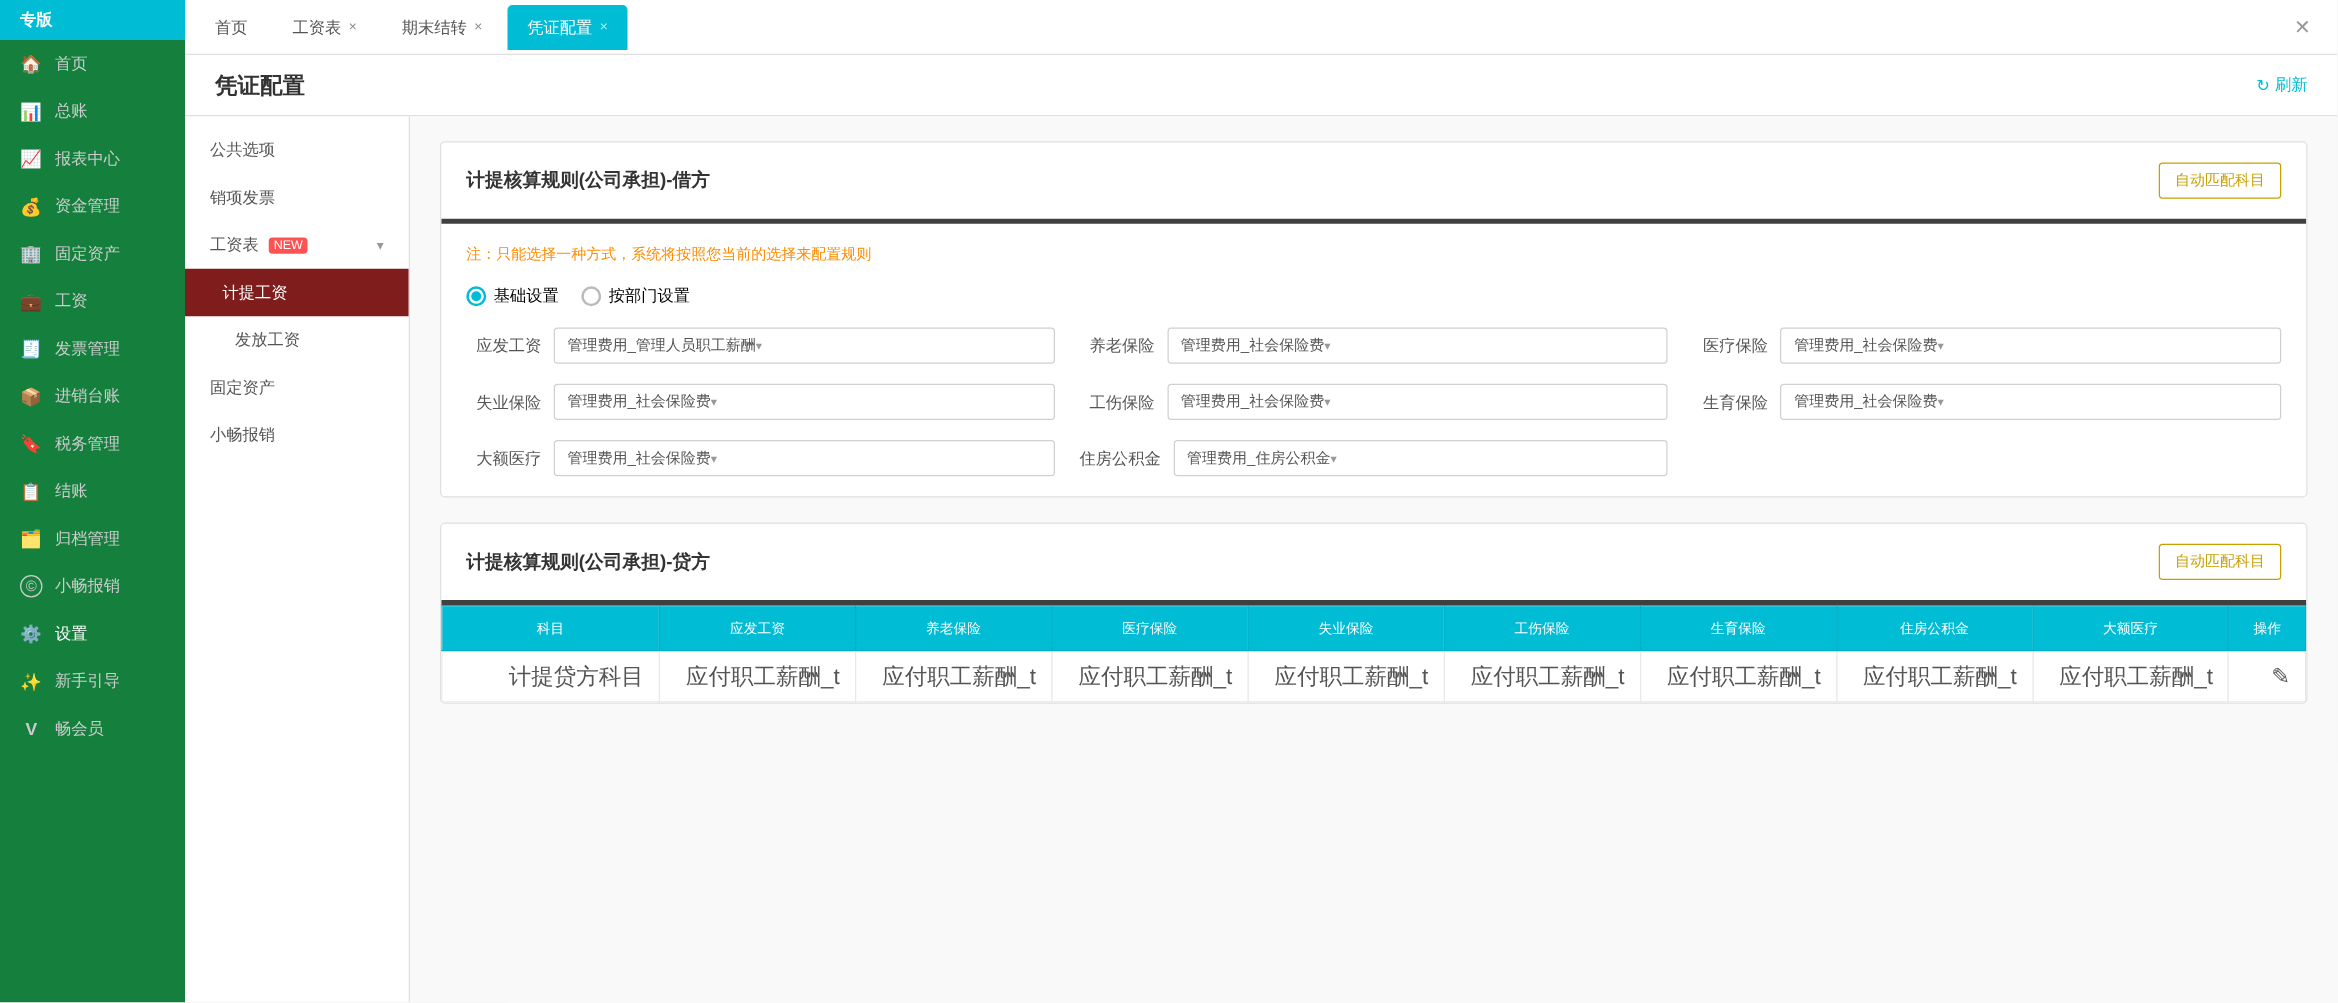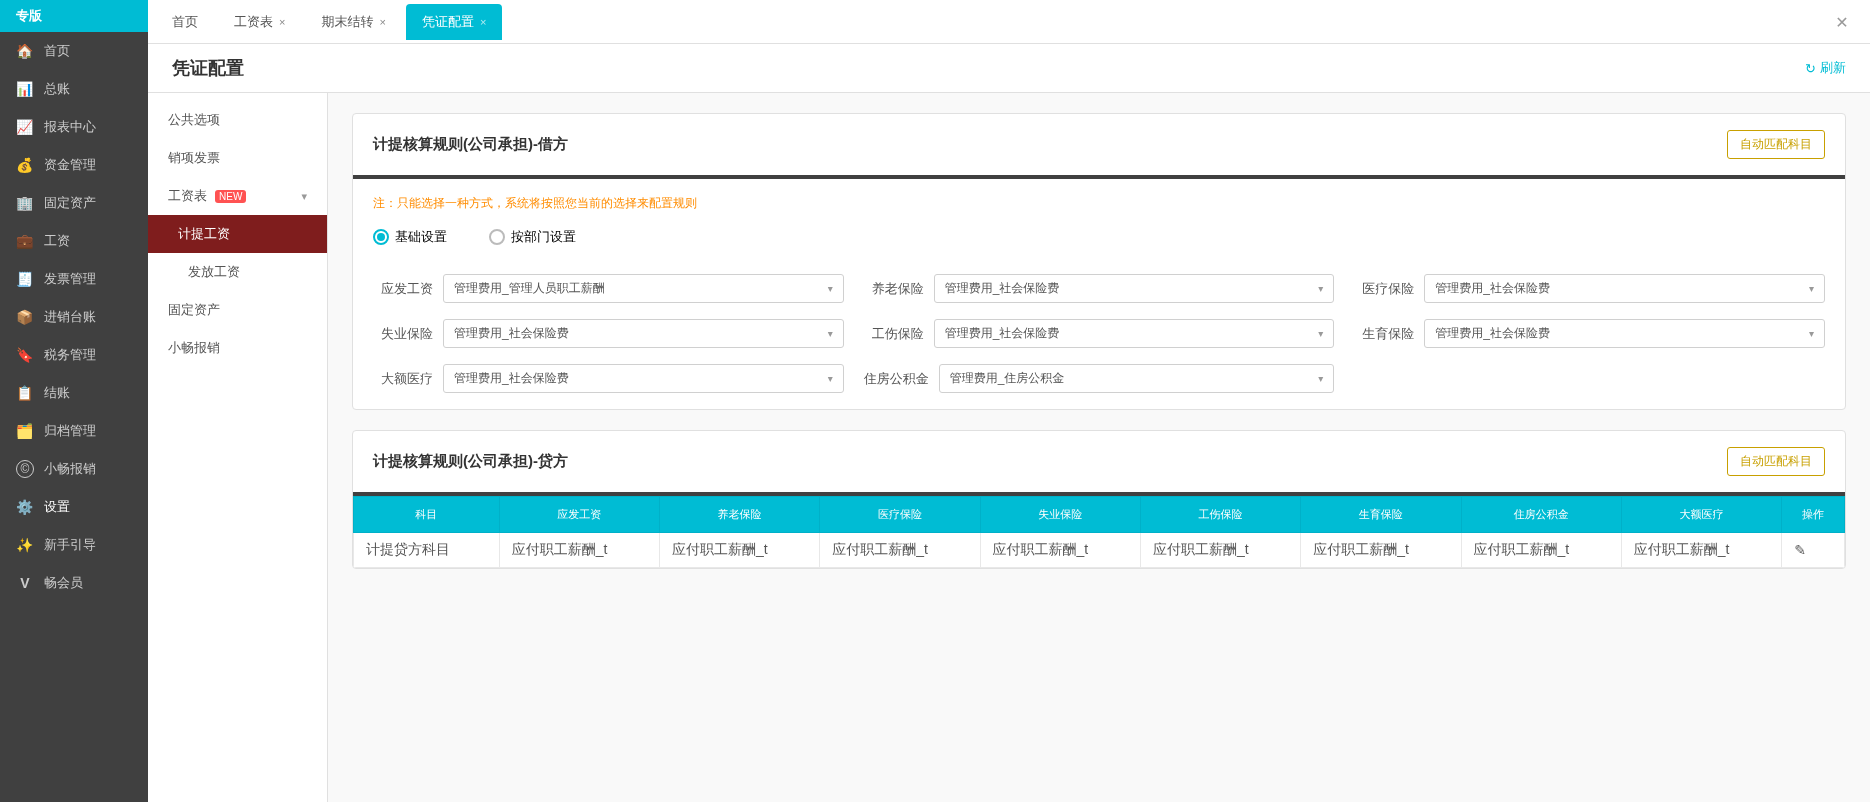--- a/index.html
+++ b/index.html
@@ -1,21 +1,21 @@
 <!DOCTYPE html>
 <html><head>
   <meta charset="utf-8">
   <style>
     * { margin: 0; padding: 0; box-sizing: border-box; }
     body { font-family: 'Microsoft YaHei', sans-serif; font-size: 13px; background: #f5f5f5; display: flex; height: 802px; overflow: hidden; }
 
     
     .sidebar {
       width: 148px;
-      background: #404040;
+      background: #15803d;
       display: flex;
       flex-direction: column;
       flex-shrink: 0;
       height: 100%;
       overflow: hidden;
     }
     .sidebar-header {
       background: #00bcd4;
       color: white;
       padding: 8px 16px;
@@ -148,21 +148,21 @@
       background: white;
       padding: 5px 12px;
       border-radius: 3px;
       cursor: pointer;
       font-size: 12px;
     }
 
     .note-text { color: #ff8c00; font-size: 12px; margin-bottom: 16px; }
 
     
-    .radio-group { display: flex; align-items: flex-end; gap: 42px; margin-bottom: 28px; }
+    .radio-group { display: flex; align-items: flex-end; gap: 18px; margin-bottom: 16px; }
     .radio-option { display: flex; align-items: center; gap: 6px; cursor: pointer; }
     .radio-circle {
       width: 16px; height: 16px;
       border-radius: 50%;
       border: 2px solid #00bcd4;
       display: flex; align-items: center; justify-content: center;
     }
     .radio-circle.selected::after {
       content: '';
       width: 8px; height: 8px;
@@ -179,43 +179,43 @@
     .field-select {
       flex: 1;
       border: 1px solid #d0d0d0;
       border-radius: 3px;
       padding: 5px 10px;
       font-size: 12px;
       color: #555;
       background: white;
       display: flex;
       align-items: center;
-      justify-content: space-between;
+      justify-content: flex-start;
       cursor: pointer;
       min-width: 180px;
     }
     .field-select .chevron { color: #999; font-size: 10px; }
 
     
     .data-table { width: 100%; border-collapse: collapse; }
     .data-table th {
       background: #00bcd4;
       color: white;
       padding: 10px 12px;
       font-size: 11px;
       font-weight: normal;
       text-align: center;
       border: 1px solid #00b0c8;
     }
     .data-table td {
       padding: 8px 12px;
-      font-size: 14px;
+      font-size: 18px;
       color: #555;
       border: 1px solid #e8e8e8;
-      text-align: left;
+      text-align: right;
       background: white;
     }
     .data-table td.truncate {
       max-width: 120px;
       overflow: hidden;
       text-overflow: ellipsis;
       white-space: nowrap;
     }
     .edit-icon { color: #555; cursor: pointer; }
 

